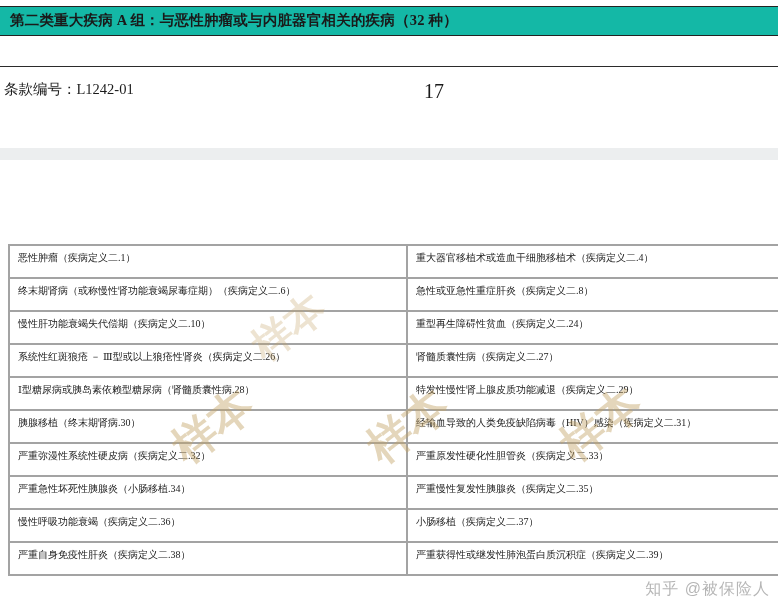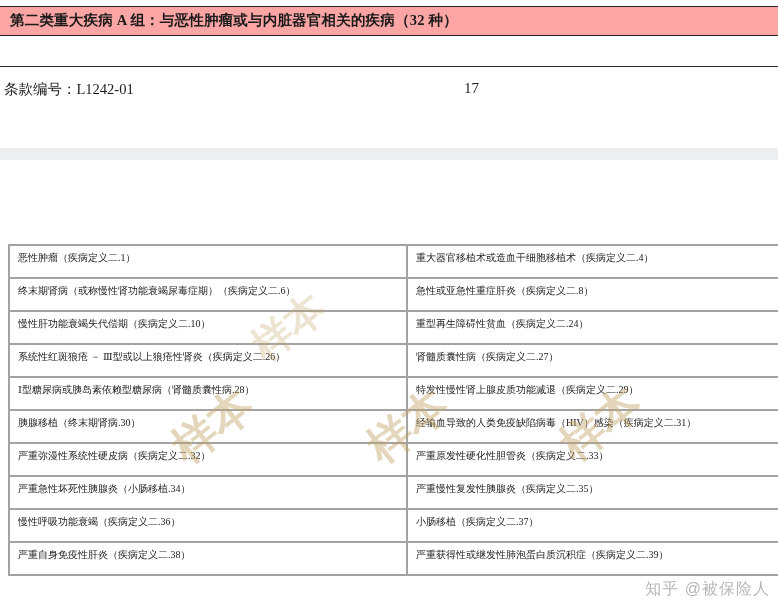--- a/index.html
+++ b/index.html
@@ -25,21 +25,21 @@
   
   .header-box {
     position: absolute;
     left: 0;
     top: 6px;
     width: 778px;
     box-sizing: border-box;
     border-top: 1px solid #222;
     border-bottom: 1px solid #222;
     padding: 5px 8px 6px 10px;
-    background: #fca5a5;
+    background: #14b8a6;
   }
   .header-title {
     font-size: 14.5px;
     font-weight: bold;
     letter-spacing: 0.2px;
     line-height: 1.2;
     white-space: nowrap;
   }
 
   .rule-thin {
@@ -63,22 +63,21 @@
     position: absolute;
     left: 4px;
     top: 0;
     font-size: 14.5px;
     white-space: nowrap;
   }
   .page-number {
     position: absolute;
     left: 424px;
     top: 0;
-    font-size: 15px;
-    margin-left: 40px;
+    font-size: 20px;
   }
 
   
   .grey-band {
     position: absolute;
     left: 0;
     top: 148px;
     width: 778px;
     height: 12px;
     background: #eceeef;

